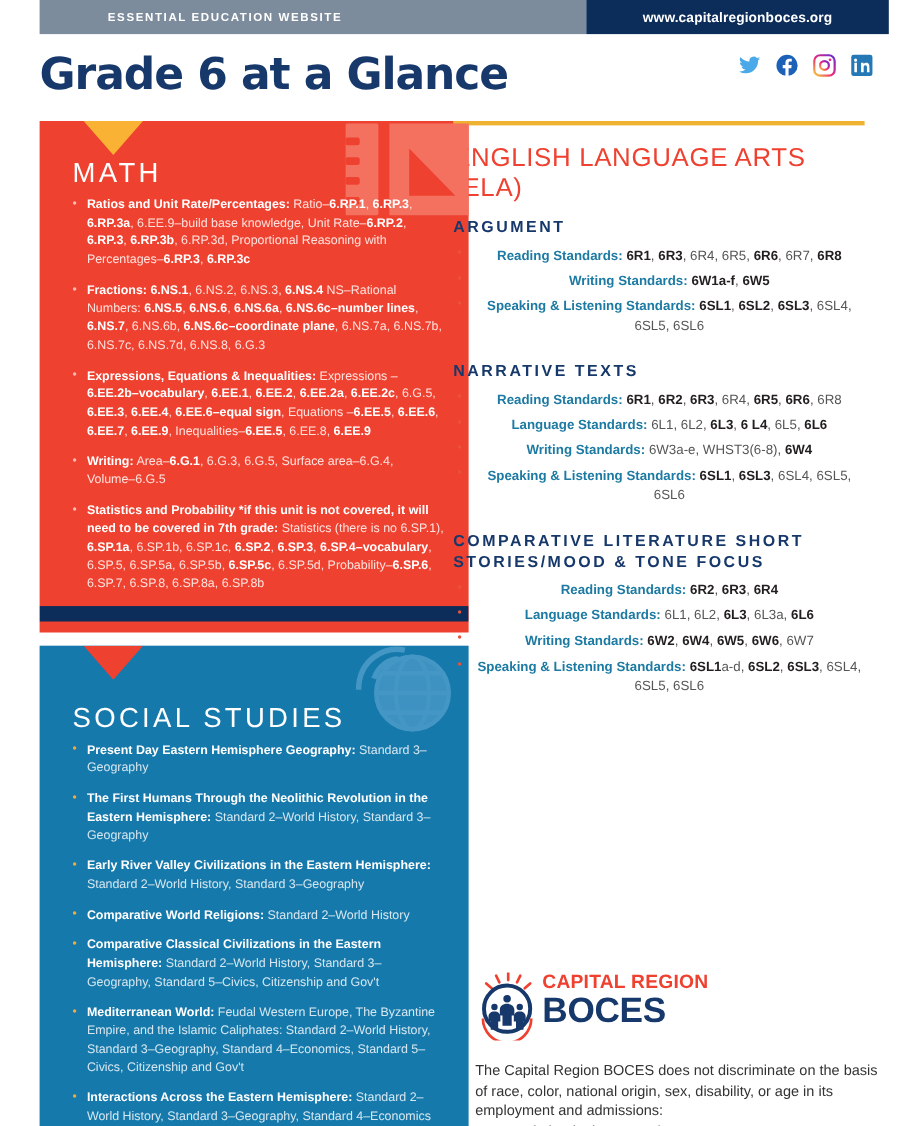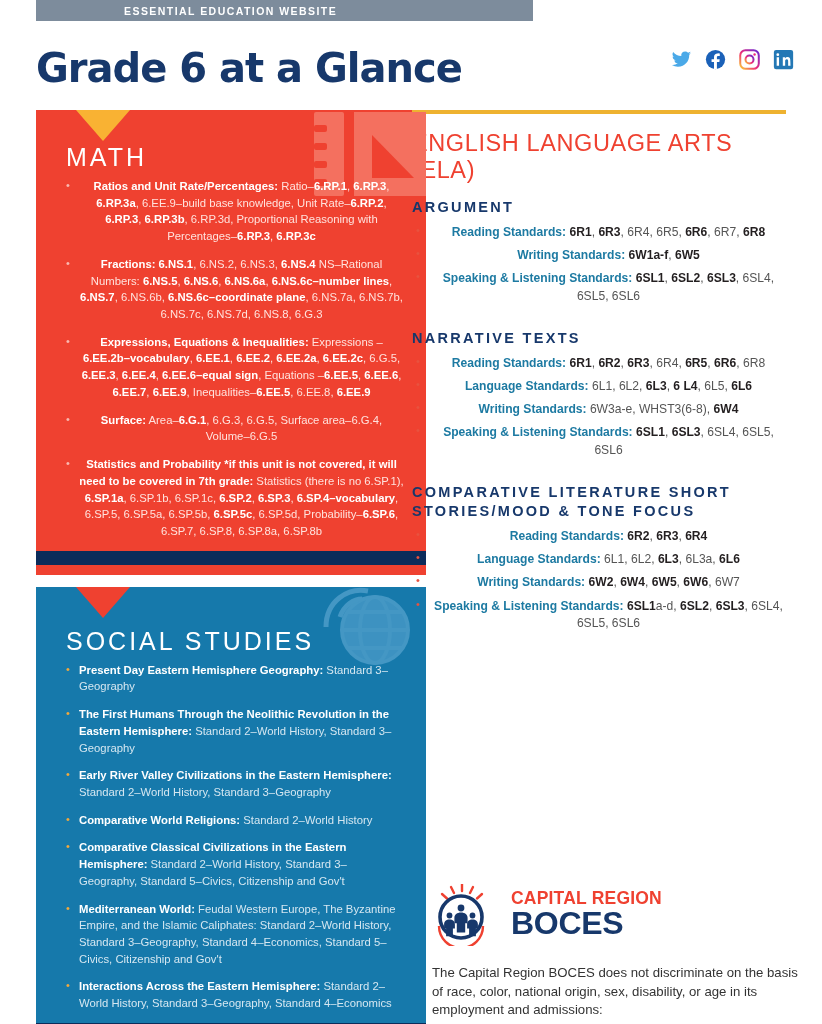--- a/index.html
+++ b/index.html
@@ -8,22 +8,22 @@
     width:822px; height:1024px;
     font-family:"Liberation Sans", sans-serif;
     position:relative;
     overflow:hidden;
     color:#231f20;
   }
 
   
   .topbar { position:absolute; left:36px; top:0; width:772px; height:31px; display:flex; }
   .topbar-left {
-    background:#7d8c9c; flex:0 0 497px; height:21px;
-    display:flex; align-items:center; padding-left:88px;
+    background:#7d8c9c; flex:0 0 497px; height:31px;
+    display:flex; align-items:center; padding-left:62px;
   }
   .topbar-left span {
     color:#ffffff; font-size:10.5px; font-weight:bold;
     letter-spacing:1.45px;
   }
   .topbar-right {
     background:#0c2c5a; flex:1 1 auto; height:31px;
     display:flex; align-items:center; justify-content:center;
   }
   .topbar-right span {
@@ -56,35 +56,35 @@
     border-right:27px solid transparent;
   }
   .notch-orange { border-top:31px solid #f9b233; }
   .notch-red    { border-top:31px solid #ef4130; }
 
   .panel-head {
     font-size:25px; letter-spacing:3px; color:#ffffff;
     font-weight:normal; padding:33px 0 6px 30px; position:relative; z-index:3;
     font-family:"Liberation Sans", sans-serif;
   }
-  .panel-head.ss { padding-top:40px; }
+  .panel-head.ss { padding-top:40px;margin-top:12px; }
 
   ul.items { list-style:none; padding:0 22px 0 30px; position:relative; z-index:3; }
   ul.items li {
     position:relative; padding-left:13px; margin-bottom:11px;
     font-size:11.3px; line-height:1.48; color:#ffffff;
   }
   ul.items li::before {
     content:"•"; position:absolute; left:0; top:-1px;
     font-size:11px; line-height:1.48;
   }
   .panel-math ul.items li::before { color:#f9b9b0; }
   .panel-ss   ul.items li::before { color:#f4a93b; }
   ul.items b { font-weight:bold; }
-  .panel-math ul.items li { color:#ffe2dd;text-align:center; }
+  .panel-math ul.items li { color:#ffe2dd; }
   .panel-math ul.items b { color:#ffffff; }
   .panel-ss ul.items li { color:#d5e7f1; }
   .panel-ss ul.items b { color:#ffffff; }
 
   
   .wm { position:absolute; z-index:1; pointer-events:none; }
   .wm-math { right:-4px; top:2px; opacity:1; }
   .wm-ss   { right:8px; top:-4px; opacity:1; }
 
   .gap { height:12px; }
@@ -107,41 +107,44 @@
     font-size:12.1px; line-height:1.42; color:#555555;text-align:center;
   }
   ul.ela li::before {
     content:"•"; position:absolute; left:2px; top:-1px; color:#e8523f; font-size:11px;
   }
   ul.ela .lbl { color:#1d7aa2; font-weight:bold; }
   ul.ela b { color:#231f20; font-weight:bold; }
 
   
   .footer { position:absolute; left:432px; top:884px; width:380px; }
-  .logo-row { display:flex; align-items:center; gap:19px; }
+  .logo-row { display:flex; align-items:flex-start; gap:1px; }
   .logo-mark { flex:0 0 60px; height:62px; position:relative; }
   .logo-words { flex:0 0 auto; }
   .logo-cap {
     color:#ef4130; font-size:17.5px; font-weight:bold;
     letter-spacing:.2px; line-height:1; font-family:"Liberation Sans", sans-serif;
   }
   .logo-boces {
     color:#17386b; font-size:32px; font-weight:bold;
     letter-spacing:-.3px; line-height:1.03; font-family:"Liberation Sans", sans-serif;
   }
   .addr { margin-left:10px; font-size:13.5px; line-height:1.35; color:#333333; align-self:center; padding-top:4px; }
   .disclaimer { margin-top:18px; font-size:13.2px; line-height:1.42; color:#333333; }
   .disclaimer a { color:#333333; text-decoration:underline; }
 </style>
 </head>
 <body>
 
 <div class="topbar">
   <div class="topbar-left">
     <span>ESSENTIAL EDUCATION WEBSITE</span>
+  </div>
+  <div class="topbar-right">
+    <span>www.capitalregionboces.org</span>
   </div>
 </div>
 
 <div class="titlerow">
   <div class="page-title">Grade 6 at a Glance</div>
   <div class="socials">
     <span>
       <svg width="21" height="21" viewBox="0 0 24 24">
           <path fill="#4aa9e8" d="M23 4.9a9 9 0 0 1-2.6.7 4.5 4.5 0 0 0 2-2.5 9 9 0 0 1-2.9 1.1A4.5 4.5 0 0 0 11.8 8a12.8 12.8 0 0 1-9.3-4.7 4.5 4.5 0 0 0 1.4 6 4.4 4.4 0 0 1-2-.6 4.5 4.5 0 0 0 3.6 4.4 4.5 4.5 0 0 1-2 .1 4.5 4.5 0 0 0 4.2 3.1A9 9 0 0 1 1 18.2a12.7 12.7 0 0 0 6.9 2c8.3 0 12.9-6.9 12.9-12.9v-.6A9.2 9.2 0 0 0 23 4.9z"></path>
         </svg>
@@ -192,21 +195,21 @@
           <path d="M40 0 L116 0 L116 84 L40 84 Z"></path>
           <path d="M58 23 L100 66 L58 66 Z" fill="#ef4130"></path>
         </g>
       </svg>
     </div>
     <div class="panel-head">MATH</div>
     <ul class="items" id="math-list">
         <li><b>Ratios and Unit Rate/Percentages:</b><span> Ratio–</span><b>6.RP.1</b><span>, </span><b>6.RP.3</b><span>, </span><b>6.RP.3a</b><span>, 6.EE.9–build base knowledge, Unit Rate–</span><b>6.RP.2</b><span>, </span><b>6.RP.3</b><span>, </span><b>6.RP.3b</b><span>, 6.RP.3d, Proportional Reasoning with Percentages–</span><b>6.RP.3</b><span>, </span><b>6.RP.3c</b></li>
         <li><b>Fractions: 6.NS.1</b><span>, 6.NS.2, 6.NS.3, </span><b>6.NS.4</b><span> NS–Rational Numbers: </span><b>6.NS.5</b><span>, </span><b>6.NS.6</b><span>, </span><b>6.NS.6a</b><span>, </span><b>6.NS.6c–number lines</b><span>, </span><b>6.NS.7</b><span>, 6.NS.6b, </span><b>6.NS.6c–coordinate plane</b><span>, 6.NS.7a, 6.NS.7b, 6.NS.7c,  6.NS.7d, 6.NS.8, 6.G.3</span></li>
         <li><b>Expressions, Equations &amp; Inequalities:</b><span> Expressions –</span><b>6.EE.2b–vocabulary</b><span>, </span><b>6.EE.1</b><span>, </span><b>6.EE.2</b><span>, </span><b>6.EE.2a</b><span>, </span><b>6.EE.2c</b><span>, 6.G.5, </span><b>6.EE.3</b><span>, </span><b>6.EE.4</b><span>, </span><b>6.EE.6–equal sign</b><span>, Equations –</span><b>6.EE.5</b><span>, </span><b>6.EE.6</b><span>, </span><b>6.EE.7</b><span>, </span><b>6.EE.9</b><span>, Inequalities–</span><b>6.EE.5</b><span>, 6.EE.8, </span><b>6.EE.9</b></li>
-        <li><b>Surface:</b><span> Area–</span><b>6.G.1</b><span>, 6.G.3, 6.G.5, Surface area–6.G.4, Volume–6.G.5</span></li>
+        <li><b>Writing:</b><span> Area–</span><b>6.G.1</b><span>, 6.G.3, 6.G.5, Surface area–6.G.4, Volume–6.G.5</span></li>
         <li><b>Statistics and Probability *if this unit is not covered, it will need to be covered in 7th grade:</b><span> Statistics (there is no 6.SP.1), </span><b>6.SP.1a</b><span>, 6.SP.1b, 6.SP.1c, </span><b>6.SP.2</b><span>, </span><b>6.SP.3</b><span>, </span><b>6.SP.4–vocabulary</b><span>, 6.SP.5, 6.SP.5a, 6.SP.5b, </span><b>6.SP.5c</b><span>, 6.SP.5d, Probability–</span><b>6.SP.6</b><span>, 6.SP.7, 6.SP.8, 6.SP.8a, 6.SP.8b</span></li>
       </ul>
     <div class="panel-footbar"></div>
   </div>
 
   <div class="gap"></div>
 
   <div class="panel panel-ss">
     <div class="notch notch-red"></div>
     <div class="wm wm-ss">

